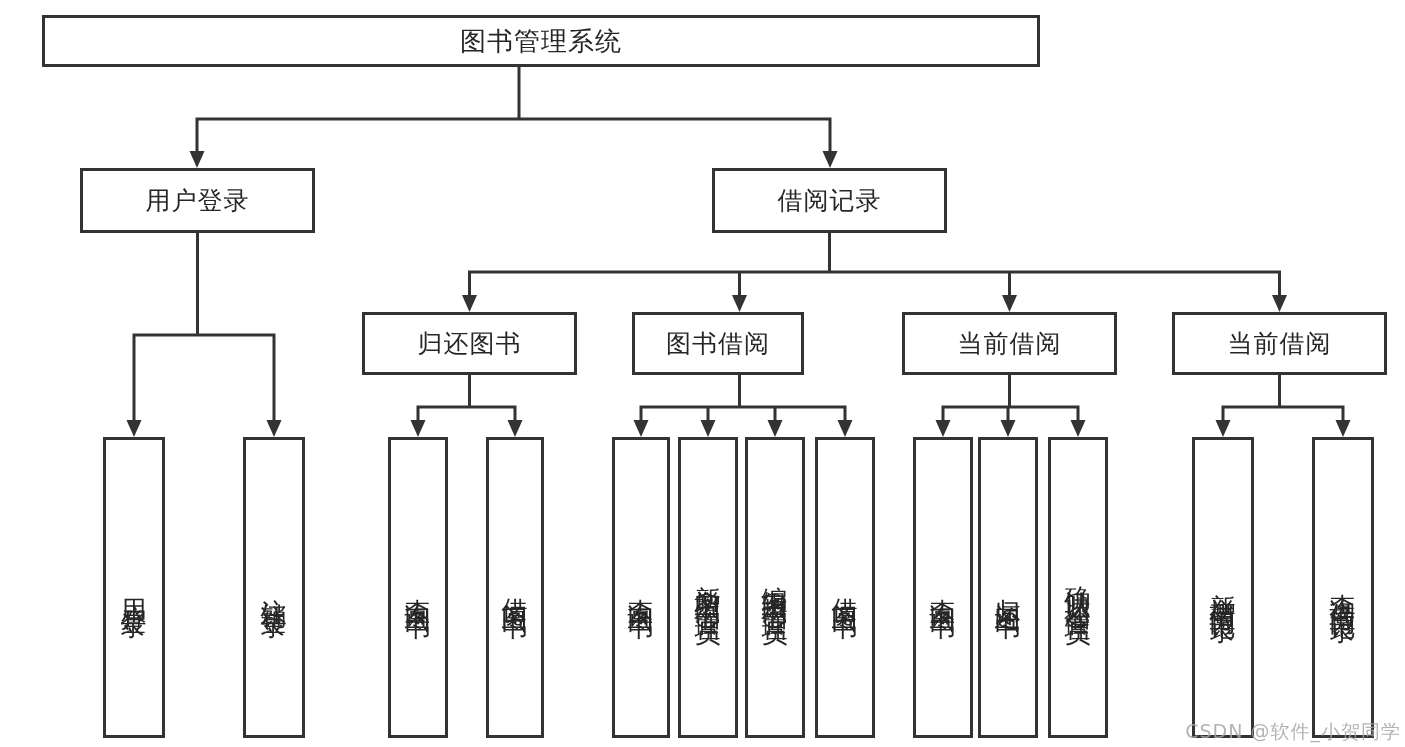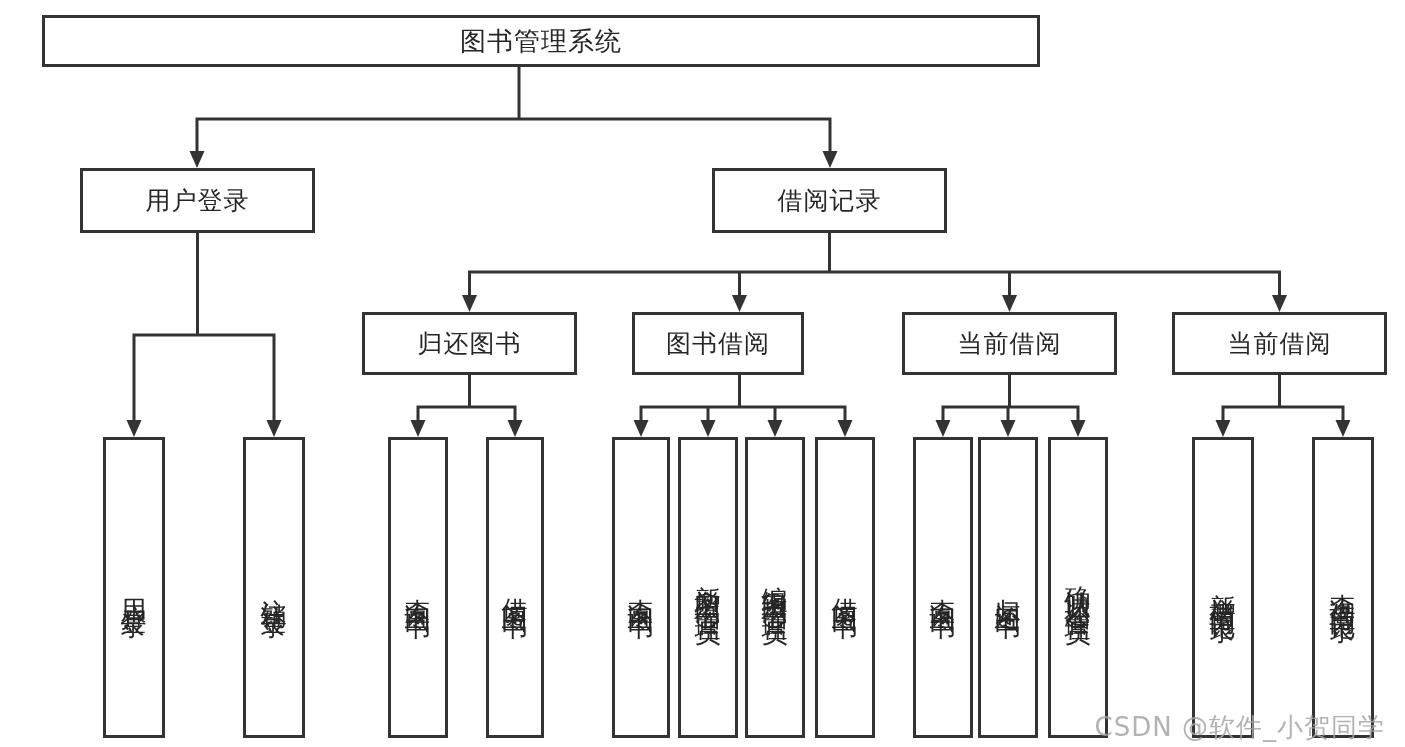--- a/index.html
+++ b/index.html
@@ -22,22 +22,22 @@
     color:var(--text);
   }
   .hbox{font-size:25px;letter-spacing:1px;white-space:nowrap;}
   .root{font-size:26px;margin-left:22px;}
   .vbox .vtext{
     writing-mode:vertical-lr;text-orientation:mixed;
     font-size:26px;letter-spacing:5px;line-height:1;
     max-height:292px;
   }
   .watermark{
-    position:absolute;right:20px;bottom:2px;z-index:3;
-    font-size:26px;letter-spacing:1px;
+    position:absolute;right:4px;bottom:2px;z-index:3;
+    font-size:19px;letter-spacing:1px;
     color:var(--watermark);opacity:.85;white-space:nowrap;
   }
 </style>
 </head>
 <body>
 
 <div class="stage">
 
   <svg class="connectors" width="1405" height="747">
 

